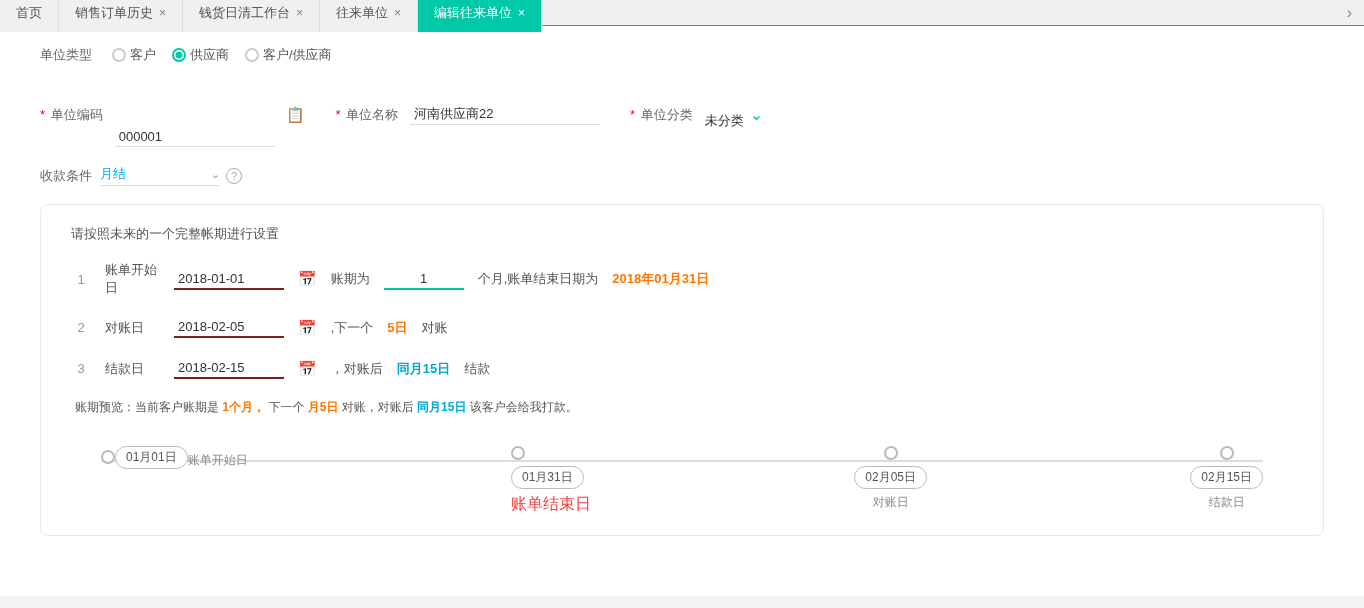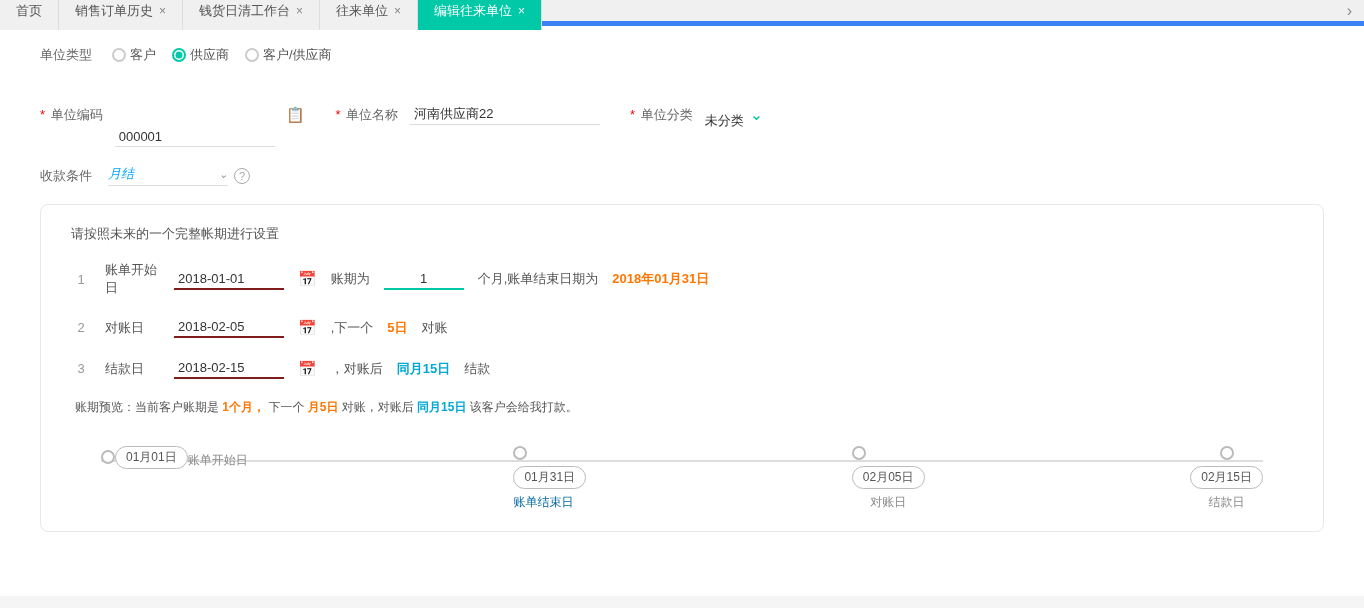--- a/index.html
+++ b/index.html
@@ -3,21 +3,21 @@
   <meta charset="utf-8">
   <style>
     * { box-sizing: border-box; margin: 0; padding: 0; }
     body { font-family: 'Microsoft YaHei', Arial, sans-serif; font-size: 13px; background: #f5f5f5; color: #333; }
 
     
     .tab-bar {
       display: flex;
       align-items: center;
       background: #f0f0f0;
-      border-bottom: 5px solid #3b82f6;
+      border-bottom: 1px solid #3b82f6;
       height: 26px;
       padding-left: 0;
     }
     .tab {
       display: flex;
       align-items: center;
       padding: 0 16px;
       height: 38px;
       cursor: pointer;
       font-size: 13px;
@@ -136,21 +136,20 @@
 
     
     .dropdown-field {
       display: flex;
       align-items: center;
       border-bottom: 1px solid #ddd;
       padding-bottom: 2px;
       min-width: 120px;
       cursor: pointer;
       position: relative;
-      font-style: italic;
     }
     .dropdown-value {
       color: #00a8ff;
       font-size: 13px;
       flex: 1;
     }
     .dropdown-arrow {
       color: #999;
       font-size: 11px;
       margin-left: 4px;
@@ -348,21 +347,21 @@
         <span>单位分类</span>
       </span>
       <div class="classify-dropdown">
         <span class="classify-value">未分类</span>
         <span class="classify-arrow">⌄</span>
       </div>
     </div>
   </div>
 
   <div class="collect-row">
-    <span class="field-label" style="margin-right:16px;">收款条件</span>
+    <span class="field-label" style="margin-right:8px;">收款条件</span>
     <div class="dropdown-field">
       <span class="dropdown-value">月结</span>
       <span class="dropdown-arrow">⌄</span>
     </div>
     <span class="help-icon">?</span>
   </div>
 
   <div class="period-box">
     <div class="period-title">请按照未来的一个完整帐期进行设置</div>
 
@@ -415,24 +414,24 @@
 
         <div style="display:flex;align-items:center;">
           <div style="width:14px;height:14px;border-radius:50%;border:2px solid #bbb;background:#fff;margin-bottom:6px;"></div>
           <div style="border:1px solid #bbb;border-radius:20px;padding:2px 10px;font-size:12px;color:#555;background:#fff;white-space:nowrap;margin-bottom:5px;">01月01日</div>
           <div style="font-size:12px;color:#888;text-align:center;">账单开始日</div>
         </div>
 
         <div style="display:flex;flex-direction:column;align-items:flex-start;">
           <div style="width:14px;height:14px;border-radius:50%;border:2px solid #bbb;background:#fff;margin-bottom:6px;"></div>
           <div style="border:1px solid #bbb;border-radius:20px;padding:2px 10px;font-size:12px;color:#555;background:#fff;white-space:nowrap;margin-bottom:5px;">01月31日</div>
-          <div style="font-size:12px;color:#0369a1;text-align:center;">账单结束日</div>
+          <div style="font-size:16px;color:#ef4444;text-align:center;">账单结束日</div>
         </div>
 
-        <div style="display:flex;flex-direction:column;">
+        <div style="display:flex;flex-direction:column;align-items:center;">
           <div style="width:14px;height:14px;border-radius:50%;border:2px solid #bbb;background:#fff;margin-bottom:6px;"></div>
           <div style="border:1px solid #bbb;border-radius:20px;padding:2px 10px;font-size:12px;color:#555;background:#fff;white-space:nowrap;margin-bottom:5px;">02月05日</div>
           <div style="font-size:12px;color:#888;text-align:center;">对账日</div>
         </div>
 
         <div style="display:flex;flex-direction:column;align-items:center;">
           <div style="width:14px;height:14px;border-radius:50%;border:2px solid #bbb;background:#fff;margin-bottom:6px;"></div>
           <div style="border:1px solid #bbb;border-radius:20px;padding:2px 10px;font-size:12px;color:#555;background:#fff;white-space:nowrap;margin-bottom:5px;">02月15日</div>
           <div style="font-size:12px;color:#888;text-align:center;">结款日</div>
         </div>

